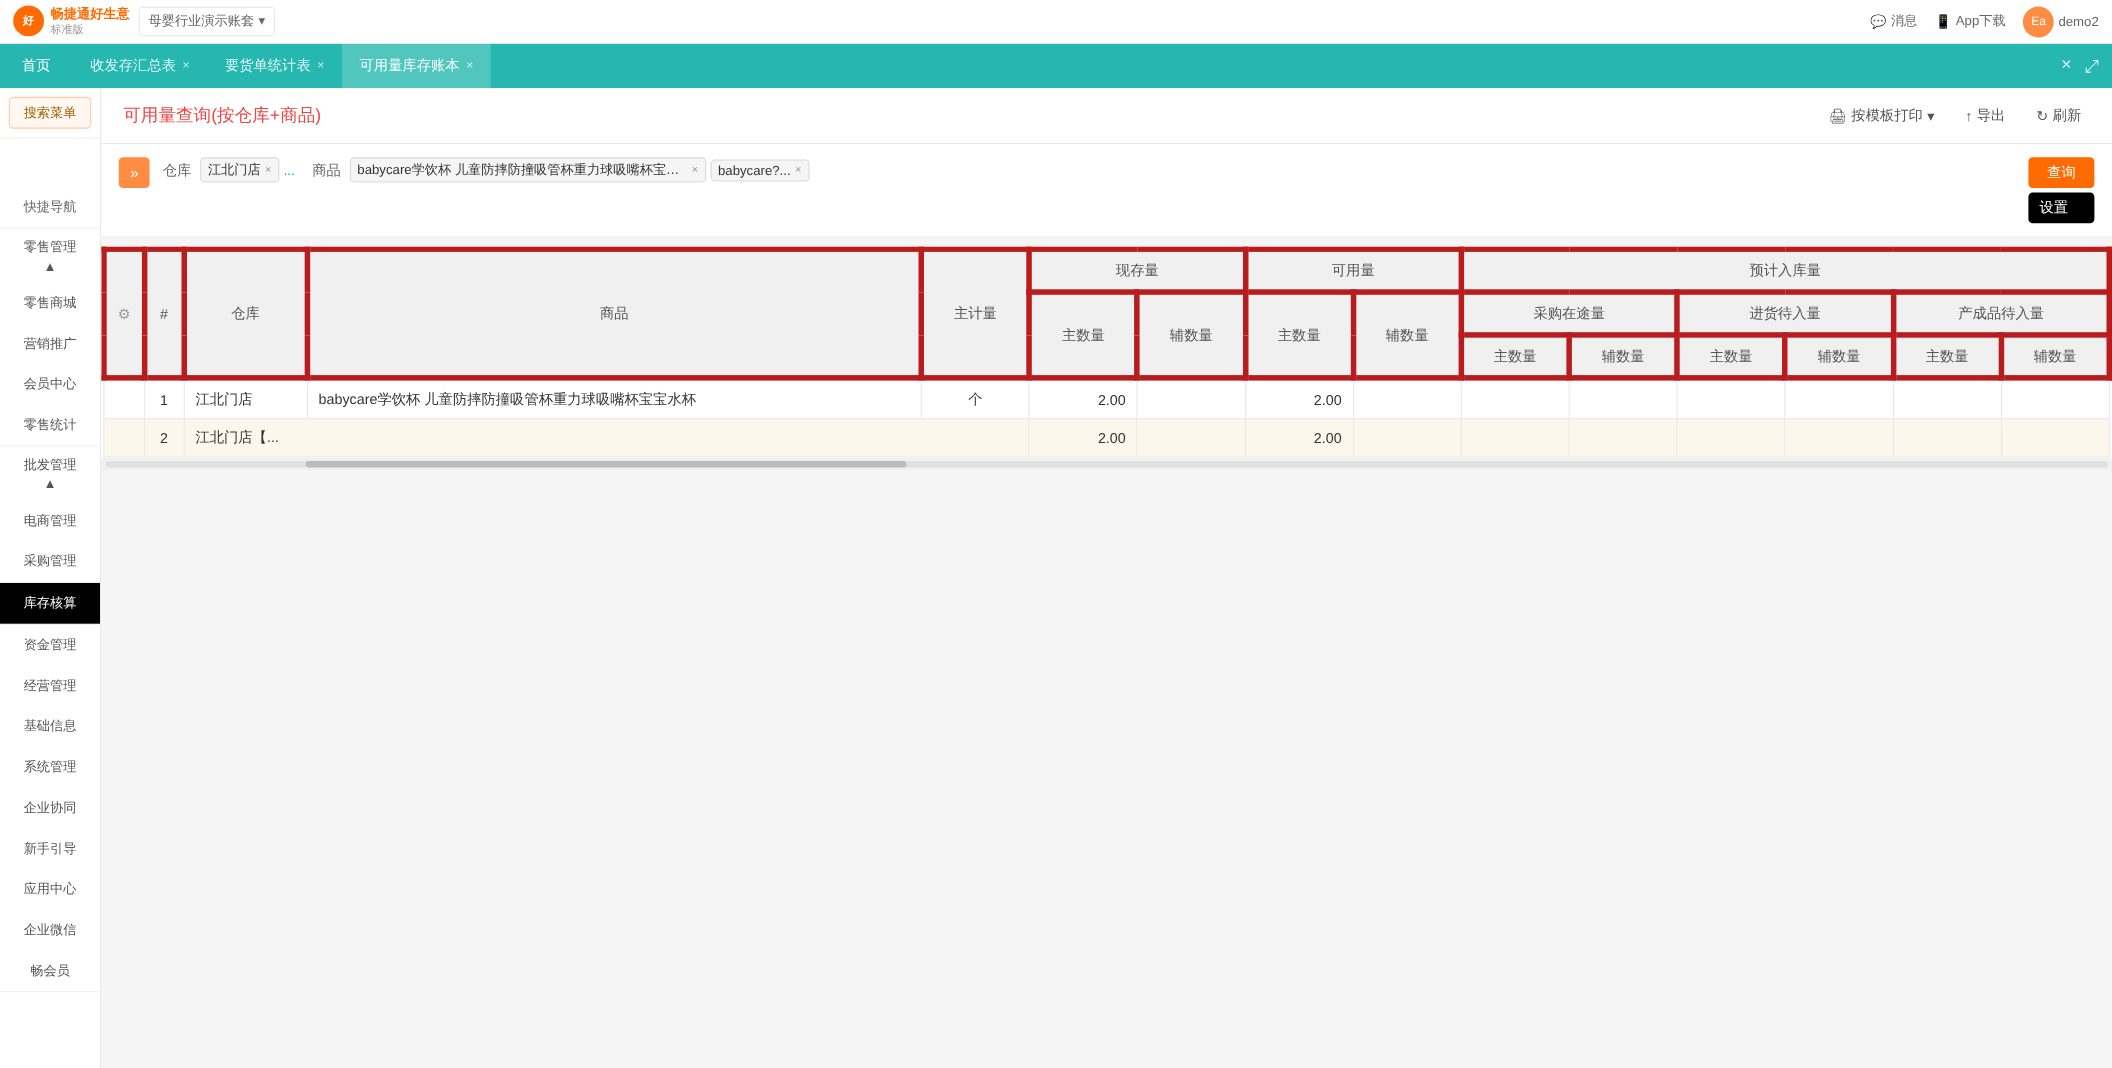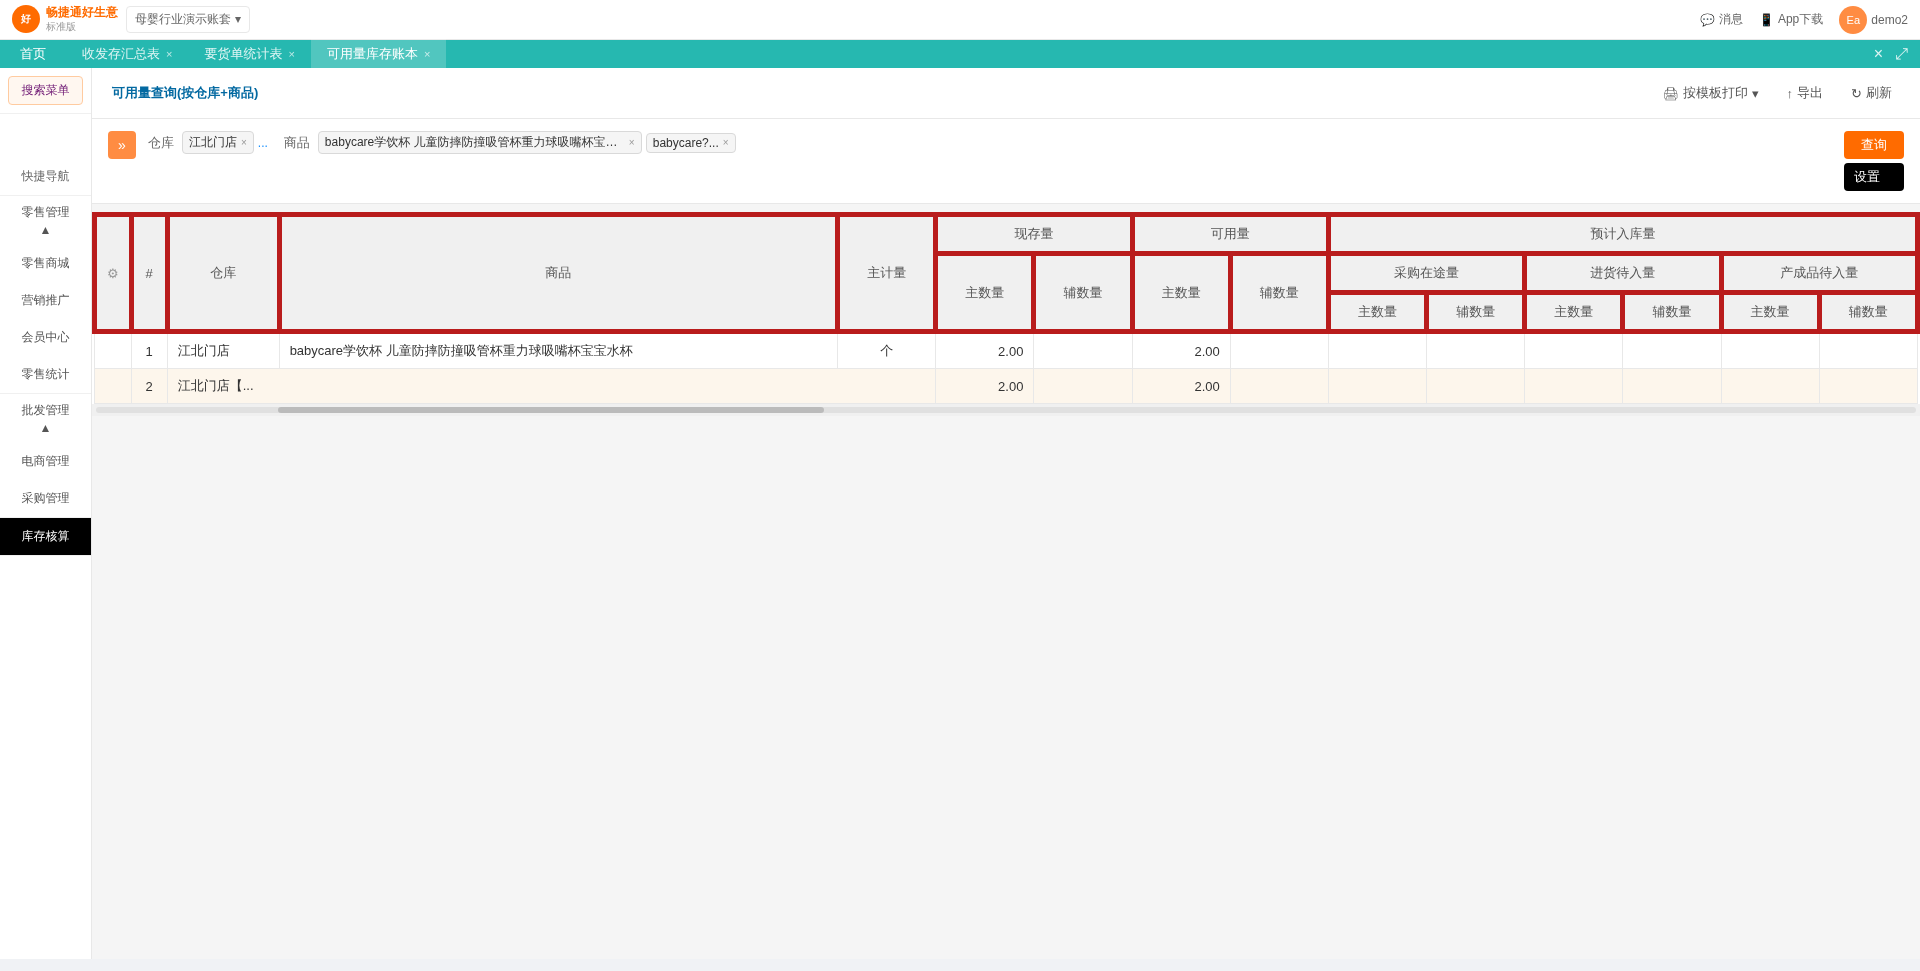--- a/index.html
+++ b/index.html
@@ -20,21 +20,21 @@
     .logo-icon { width: 28px; height: 28px; background: #ff6b00; border-radius: 50%; display: flex; align-items: center; justify-content: center; color: white; font-size: 10px; font-weight: bold; }
     .logo-text { font-size: 12px; color: #ff6b00; font-weight: bold; line-height: 1.2; }
     .logo-sub { font-size: 10px; color: #999; }
     .industry-selector { display: flex; align-items: center; gap: 4px; padding: 4px 8px; border: 1px solid #e8e8e8; border-radius: 4px; font-size: 12px; color: #666; cursor: pointer; }
     .top-bar-right { display: flex; align-items: center; gap: 16px; }
     .top-bar-btn { display: flex; align-items: center; gap: 4px; font-size: 12px; color: #666; cursor: pointer; }
     .avatar { width: 28px; height: 28px; border-radius: 50%; background: #ff8c42; display: flex; align-items: center; justify-content: center; color: white; font-size: 11px; overflow: hidden; }
 
     
     .nav-tabs {
-      height: 28px;
+      height: 40px;
       background: #26b8b0;
       display: flex;
       align-items: center;
       padding-left: 0;
     }
     .nav-tab {
       height: 40px;
       padding: 0 16px;
       display: flex;
       align-items: center;
@@ -50,34 +50,34 @@
     .nav-tab-home { padding: 0 20px; color: #fff; font-size: 13px; display: flex; align-items: center; height: 40px; cursor: pointer; }
     .nav-right { margin-left: auto; display: flex; align-items: center; padding-right: 12px; gap: 12px; }
     .nav-right-btn { color: rgba(255,255,255,0.85); cursor: pointer; font-size: 16px; }
 
     
     .layout { display: flex; height: calc(971px - 80px); }
 
     
     .sidebar { width: 92px; background: #fff; border-right: 1px solid #e8e8e8; display: flex; flex-direction: column; overflow-y: auto; }
     .sidebar-search { padding: 8px 8px; border-bottom: 1px solid #f0f0f0; }
-    .sidebar-search-btn { width: 100%; padding: 5px 0; background: #fff7f0; border: 1px solid #ffcba0; border-radius: 4px; color: #701a75; font-size: 12px; cursor: pointer; text-align: center; }
+    .sidebar-search-btn { width: 100%; padding: 5px 0; background: #fff7f0; border: 1px solid #ffcba0; border-radius: 4px; color: #a16207; font-size: 12px; cursor: pointer; text-align: center; }
     .sidebar-nav { padding: 4px 0; border-bottom: 1px solid #f0f0f0; }
     .sidebar-nav-btn { width: 100%; padding: 6px 0; text-align: center; font-size: 12px; color: #666; cursor: pointer; margin-top: 44px; }
     .sidebar-section { border-bottom: 1px solid #f0f0f0; }
     .sidebar-item { padding: 10px 8px; text-align: center; font-size: 12px; color: #555; cursor: pointer; display: flex; flex-direction: column; align-items: center; gap: 2px; }
     .sidebar-item.active { background: #000000; color: #fff; }
     .sidebar-group { display: flex; align-items: center; justify-content: center; padding: 8px 4px; font-size: 12px; color: #555; cursor: pointer; gap: 2px; flex-direction: column; }
 
     
     .main { flex: 1; overflow: auto; padding: 0; background: #f5f5f5; }
 
     
     .page-header { background: #fff; padding: 12px 20px; display: flex; align-items: center; justify-content: space-between; border-bottom: 1px solid #e8e8e8; }
-    .page-title { font-size: 13px; font-weight: 700; color: #0369a1; }
+    .page-title { font-size: 16px; font-weight: 400; color: #ef4444; }
     .header-actions { display: flex; align-items: center; gap: 12px; }
     .header-btn { display: flex; align-items: center; gap: 4px; font-size: 13px; color: #555; cursor: pointer; padding: 4px 8px; border-radius: 4px; }
     .filter-expand-btn { width: 28px; height: 28px; background: #ff8c42; color: white; border: none; border-radius: 4px; cursor: pointer; font-size: 14px; display: flex; align-items: center; justify-content: center; }
     .filter-group { display: flex; align-items: center; gap: 8px; }
     .filter-label { font-size: 13px; color: #666; white-space: nowrap; }
     .filter-tags { display: flex; align-items: center; gap: 4px; flex-wrap: wrap; }
     .filter-tag { background: #f5f5f5; border: 1px solid #d9d9d9; border-radius: 4px; padding: 2px 6px; font-size: 12px; color: #333; display: flex; align-items: center; gap: 4px; }
     .filter-tag .tag-close { color: #999; cursor: pointer; font-size: 10px; }
     .filter-more { color: #1890ff; cursor: pointer; font-size: 12px; }
     .btn-query { background: #ff6b00; color: white; border: none; padding: 5px 16px; border-radius: 4px; cursor: pointer; font-size: 13px; font-family: Liberation Mono, monospace; }
@@ -183,20 +183,31 @@
         <span>▲</span>
       </div>
       <div class="sidebar-item">电商管理</div>
       <div class="sidebar-item">采购管理</div>
     </div>
 
     <div class="sidebar-section">
       <div class="sidebar-item active">库存核算</div>
     </div>
 
+    <div class="sidebar-section">
+      <div class="sidebar-item">资金管理</div>
+      <div class="sidebar-item">经营管理</div>
+      <div class="sidebar-item">基础信息</div>
+      <div class="sidebar-item">系统管理</div>
+      <div class="sidebar-item">企业协同</div>
+      <div class="sidebar-item">新手引导</div>
+      <div class="sidebar-item">应用中心</div>
+      <div class="sidebar-item">企业微信</div>
+      <div class="sidebar-item">畅会员</div>
+    </div>
   </div>
 
   <div class="main">
 
     <div class="page-header">
       <div class="page-title">可用量查询(按仓库+商品)</div>
       <div class="header-actions">
         <div class="header-btn">
           <span>🖨</span>
           <span>按模板打印</span>

